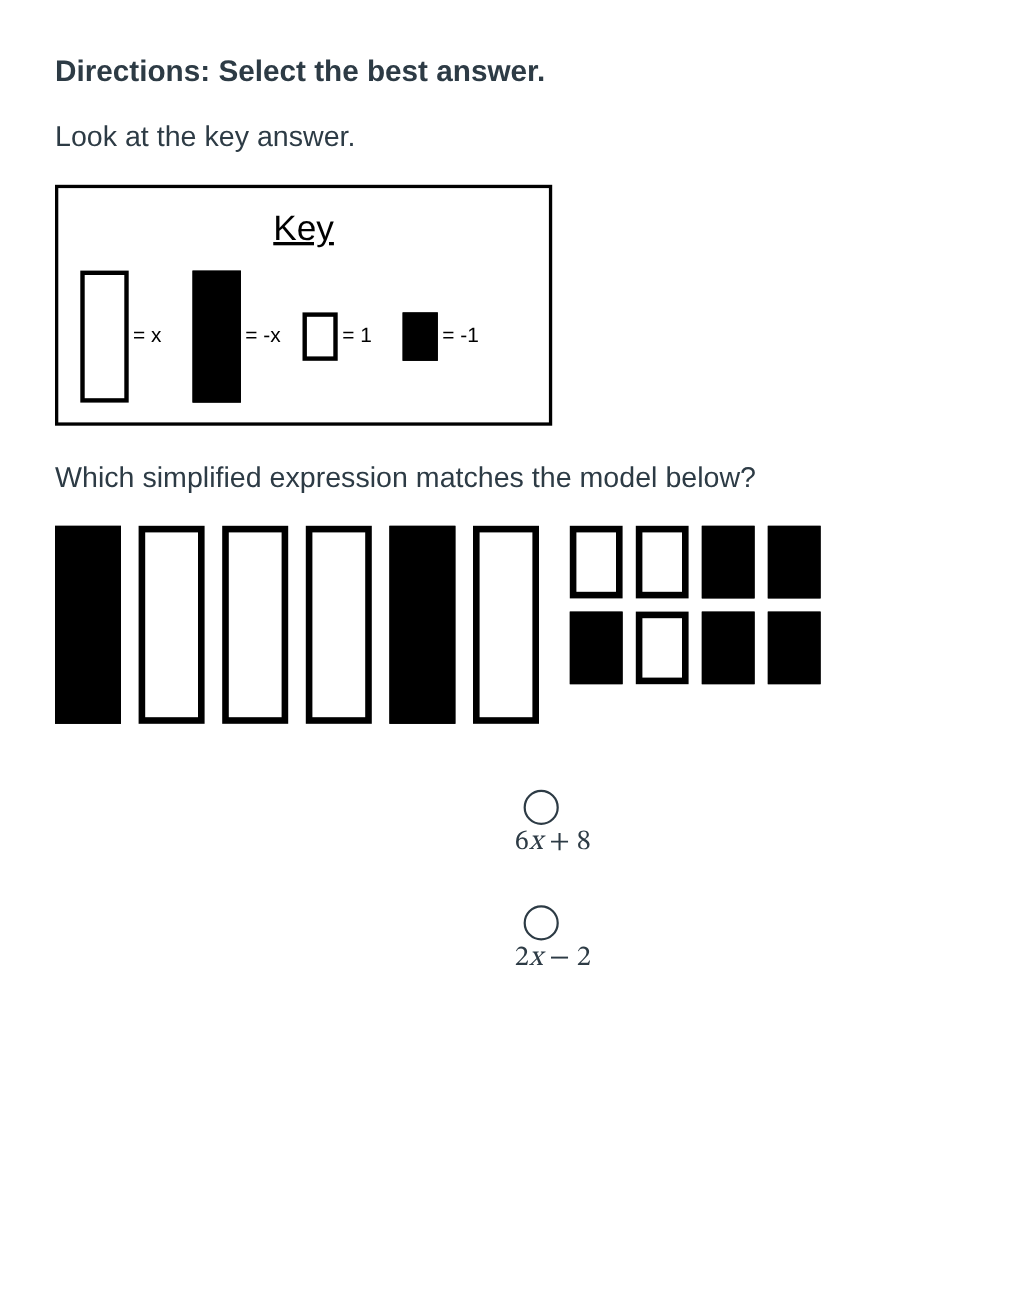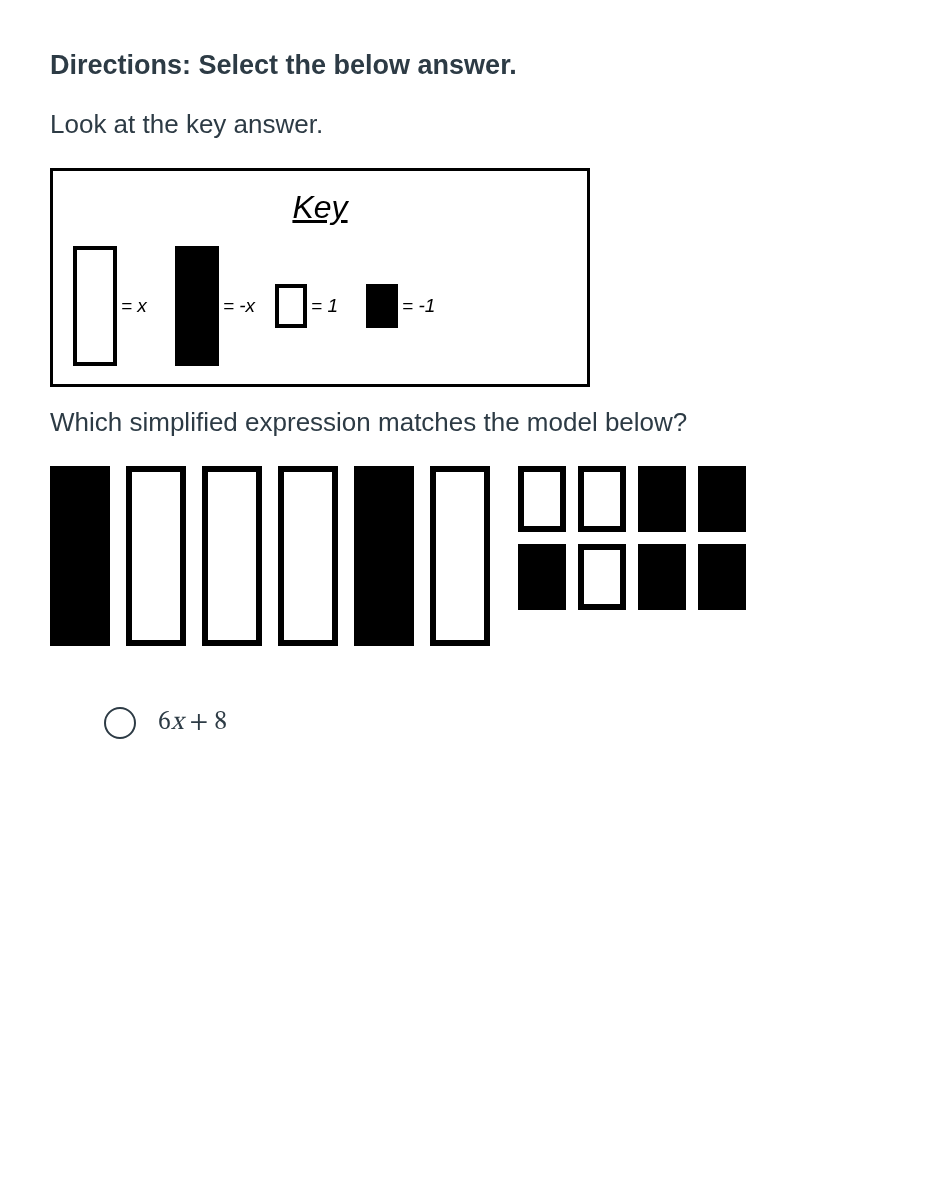--- a/index.html
+++ b/index.html
@@ -16,26 +16,25 @@
     color: #2d3b45;
   }
   .prompt1 {
     font-size: 26px;
     font-weight: 400;
     margin-bottom: 28px;
     color: #2d3b45;
   }
   .key-box {
     border: 3px solid #000;
-    width: 540px;
+    width: 452px;
     padding: 18px 20px 18px 20px;
-    margin-bottom: 20px;
+    margin-bottom: 32px;
     box-sizing: border-box;
     text-align: center;
-    font-style: italic;
   }
   .key-title {
     font-size: 32px;
     text-decoration: underline;
     text-align: center;
     margin-bottom: 20px;
     font-family: Arial, sans-serif;
     color: #000;
   }
   .key-row {
@@ -113,20 +112,21 @@
     background: #000;
   }
   .options {
     padding-left: 54px;
   }
   .option {
     display: flex;
     align-items: center;
     margin-bottom: 40px;
     cursor: pointer;
+    flex-direction: column;
   }
   .radio {
     width: 28px;
     height: 28px;
     border: 2px solid #2d3b45;
     border-radius: 50%;
     margin-right: 22px;
     flex-shrink: 0;
   }
   .opt-text {
@@ -134,21 +134,21 @@
     font-family: "STIX Two Math", "Cambria Math", "Times New Roman", serif;
     color: #2d3b45;
   }
   .opt-text .var {
     font-style: italic;
   }
 </style>
 </head>
 <body>
 
-<div class="directions">Directions: Select the below answer.</div>
+<div class="directions">Directions: Select the best answer.</div>
 
 <div class="prompt1">Look at the key answer.</div>
 
 <div class="key-box">
   <div class="key-title">Key</div>
   <div class="key-row">
     <span class="tile-rect rect-tall"></span>
     <span class="eq">= x</span>
     <span style="width:22px"></span>
     <span class="tile-rect rect-tall filled"></span>
@@ -185,13 +185,17 @@
         <div class="m-small filled"></div>
       </div>
     </div>
   </div>
 
 <div class="options" id="options">
     <div class="option">
       <div class="radio"></div>
       <div class="opt-text">6<span class="var">x</span> + 8</div>
     </div>
+    <div class="option">
+      <div class="radio"></div>
+      <div class="opt-text">2<span class="var">x</span> − 2</div>
+    </div>
   </div>
 
 </body></html>

